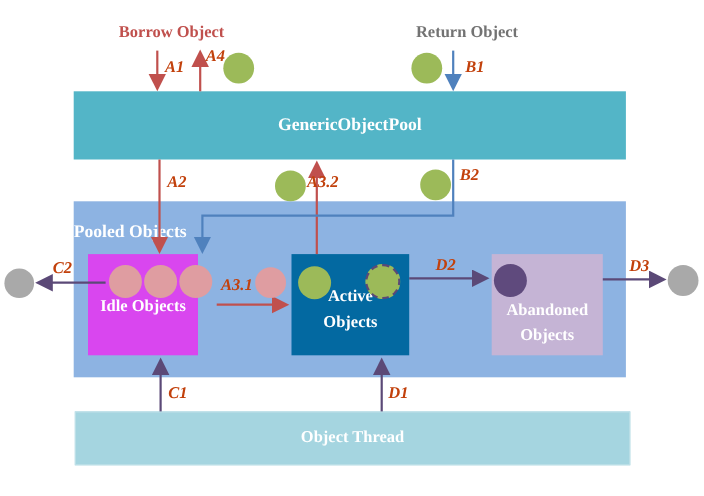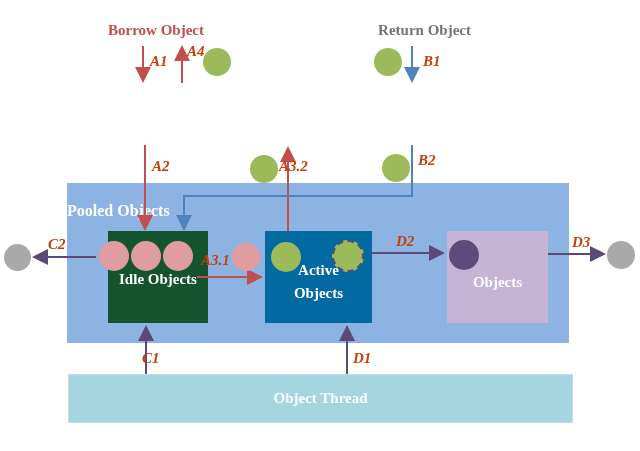--- a/index.html
+++ b/index.html
@@ -8,21 +8,21 @@
     font-family:Liberation Serif, serif;
   }
   .band{position:absolute;display:flex;align-items:center;justify-content:center;}
   .band-title{color:#ffffff;font-weight:bold;font-size:16px;}
   .pool-band{left:67px;top:83px;width:502px;height:62px;background:#53b5c7;}
   .pooled-band{left:67px;top:183px;width:502px;height:160px;background:#8db3e2;}
   .pooled-title{position:absolute;left:0;top:19px;width:100%;
     color:#ffffff;font-weight:bold;font-size:16px;}
   .evict-band{left:68px;top:374px;width:503px;height:47px;background:#a5d5e0;border:1px solid #bfe0e8;}
   .obj-box{position:absolute;top:231px;height:92px;}
-  .idle-box{left:108px;width:100px;background:#14532d;}
+  .idle-box{left:80px;width:100px;background:#d946ef;}
   .active-box{left:265px;width:107px;background:#0369a1;}
   .abandoned-box{left:447px;width:101px;background:#c5b4d5;}
   .box-title{position:absolute;left:0;width:100%;text-align:center;color:#ffffff;
     font-weight:bold;font-size:15px;line-height:23px;}
   .circle{position:absolute;border-radius:50%;}
   .green-token{width:28px;height:28px;background:#9cba59;}
   .pink-circle{width:30px;height:30px;background:#df9da1;}
   .dashed-circle{width:28px;height:28px;background:#9cba59;border:2px dashed #5b4977;}
   .purple-circle{width:30px;height:30px;background:#5f4a7d;}
   .gray-circle{background:#a9a9a9;}
@@ -33,40 +33,44 @@
   svg.arrows{position:absolute;left:0;top:0;width:640px;height:451px;pointer-events:none;}
 </style>
 </head>
 <body>
 
 <div class="canvas">
 
   <div class="flow-label borrow-label">Borrow Object</div>
   <div class="flow-label return-label">Return Object</div>
 
+  <div class="band pool-band">
+    <span class="band-title">GenericObjectPool</span>
+  </div>
 
   <div class="band pooled-band">
     <div class="pooled-title">Pooled Objects</div>
   </div>
 
   <div class="band evict-band">
     <span class="band-title" style="font-size:15px;">Object Thread</span>
   </div>
 
   <div class="obj-box idle-box">
     <div class="box-title" style="top:37px;">Idle Objects</div>
   </div>
   <div class="obj-box active-box">
     <div class="box-title" style="top:28px;">
       <div>Active</div>
       <div>Objects</div>
     </div>
   </div>
   <div class="obj-box abandoned-box">
     <div class="box-title" style="top:40px;">
+      <div>Abandoned</div>
       <div>Objects</div>
     </div>
   </div>
 
   <svg class="arrows" viewBox="0 0 640 451">
     <defs>
       <marker id="mr" markerWidth="9" markerHeight="9" refX="6" refY="4" orient="auto">
         <path d="M0,0 L8,4 L0,8 z" fill="#c0504d"></path>
       </marker>
       <marker id="mb" markerWidth="9" markerHeight="9" refX="6" refY="4" orient="auto">
@@ -111,16 +115,16 @@
   <div class="edge-label" style="left:150px;top:53px;">A1</div>
   <div class="edge-label" style="left:187px;top:43px;">A4</div>
   <div class="edge-label" style="left:423px;top:53px;">B1</div>
   <div class="edge-label" style="left:152px;top:158px;">A2</div>
   <div class="edge-label" style="left:279px;top:158px;">A3.2</div>
   <div class="edge-label" style="left:418px;top:152px;">B2</div>
   <div class="edge-label" style="left:201px;top:252px;">A3.1</div>
   <div class="edge-label" style="left:48px;top:236px;">C2</div>
   <div class="edge-label" style="left:396px;top:233px;">D2</div>
   <div class="edge-label" style="left:572px;top:234px;">D3</div>
-  <div class="edge-label" style="left:142px;top:350px;">C1</div>
+  <div class="edge-label" style="left:153px;top:350px;">C1</div>
   <div class="edge-label" style="left:353px;top:350px;">D1</div>
 
 </div>
 
 </body></html>

